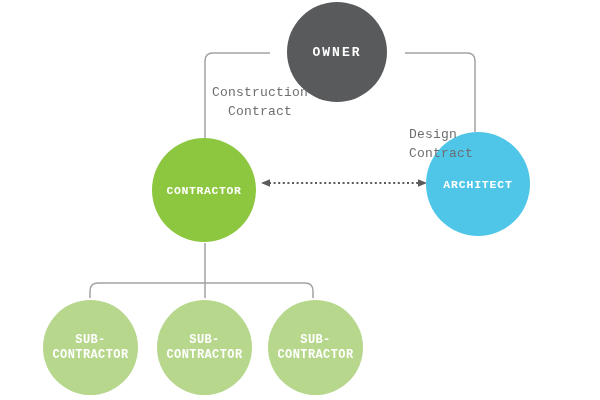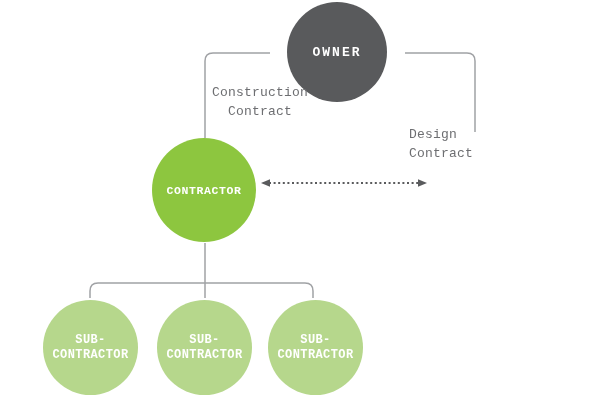--- a/index.html
+++ b/index.html
@@ -112,20 +112,23 @@
   </svg>
 
   <div class="node node-owner">
     <span class="node-label-line">OWNER</span>
   </div>
 
   <div class="node node-contractor">
     <span class="node-label-line">CONTRACTOR</span>
   </div>
 
+  <div class="node node-architect">
+    <span class="node-label-line">ARCHITECT</span>
+  </div>
 
   <div class="node node-sub node-sub-1">
     <span class="node-label-line">SUB-</span>
     <span class="node-label-line">CONTRACTOR</span>
   </div>
 
   <div class="node node-sub node-sub-2">
     <span class="node-label-line">SUB-</span>
     <span class="node-label-line">CONTRACTOR</span>
   </div>

